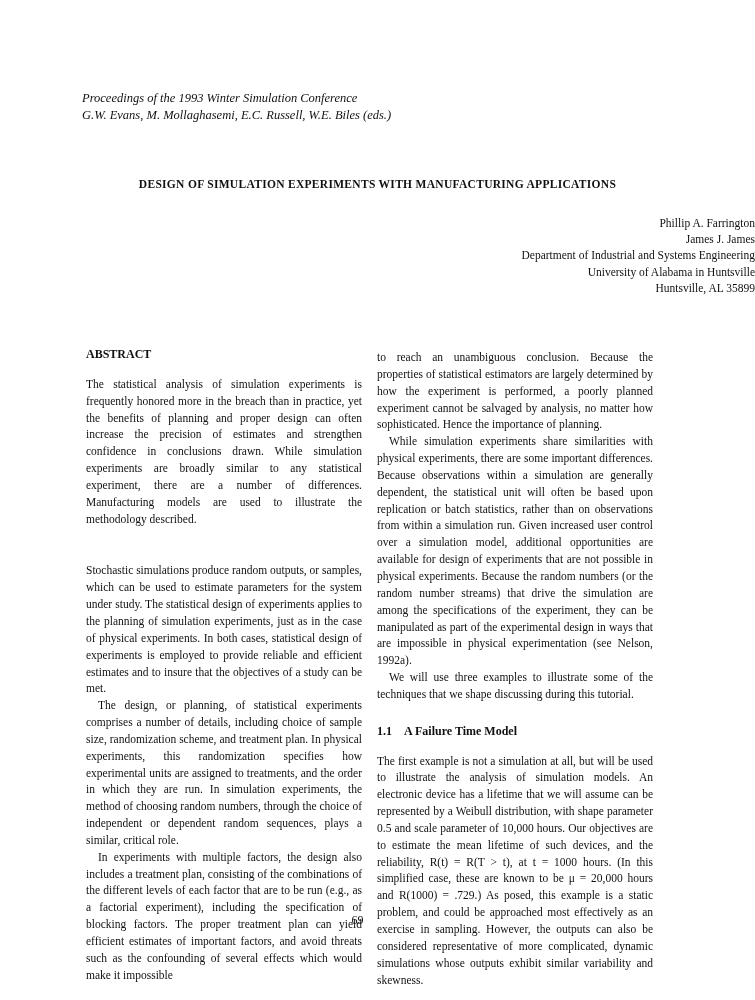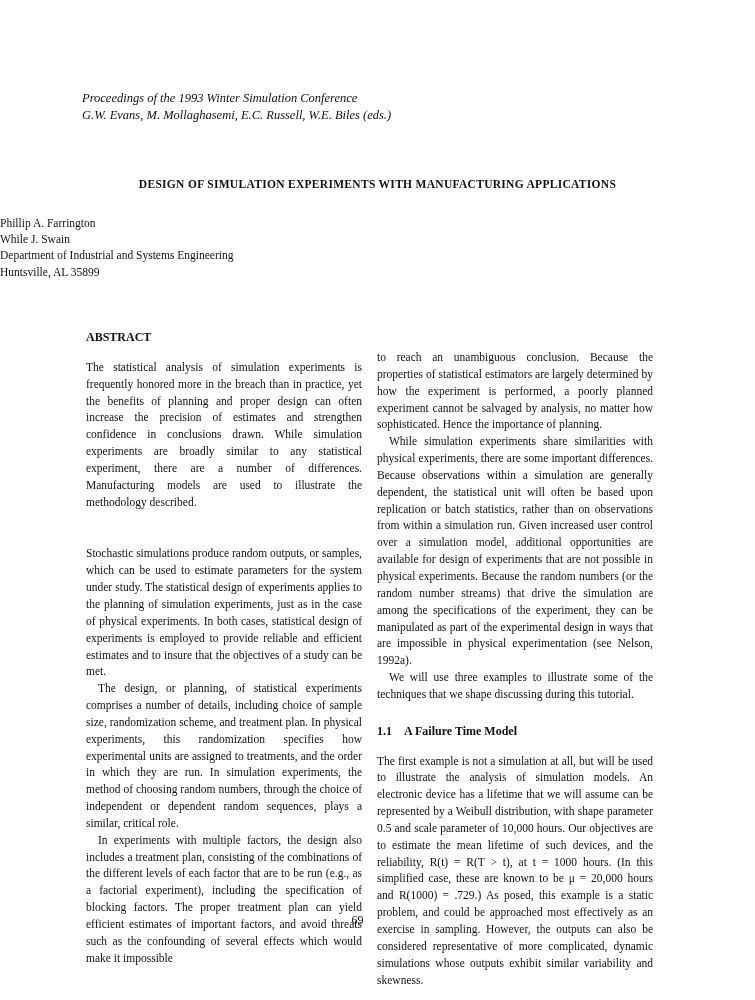--- a/index.html
+++ b/index.html
@@ -1,21 +1,21 @@
 <!DOCTYPE html>
 <html><head>
 <meta charset="utf-8">
 <style>
   html, body { margin:0; padding:0; background:#ffffff; }
   body { width:755px; height:1000px; position:relative; overflow:hidden; color:#111; font-family:"Liberation Serif","DejaVu Serif",serif; }
   .proc { position:absolute; left:82px; top:90px; font-style:italic; font-size:12.5px; line-height:17px; }
   .title { position:absolute; left:0; width:755px; top:178px; text-align:center; font-weight:bold; font-size:11.5px; letter-spacing:0.3px; }
-  .authors { position:absolute; left:0; width:755px; top:215px; text-align:left; font-size:11.5px; line-height:16.2px; }
+  .authors { position:absolute; left:0; width:755px; top:215px; text-align:right; font-size:11.5px; line-height:16.2px; }
   .col { position:absolute; top:329px; width:276px; font-size:11.5px; line-height:16.85px; }
-  .col.left { left:86px; }
+  .col.left { left:86px;margin-top:17px; }
   .col.right { left:377px;margin-top:20px; }
   .h { font-weight:bold; font-size:12px; margin:0; }
   .h .num { display:inline-block; width:27px; }
   p { margin:0; text-align:justify; hyphens:none; }
   p.ind { text-indent:12px; }
   .gap1 { height:13px; }
   .gap2 { height:20px; }
   .gap3 { height:22px; }
   .pagenum { position:absolute; left:0; width:715px; top:913px; text-align:center; font-size:12px; }
 </style>
@@ -24,22 +24,23 @@
 
 <div class="proc">
   <div>Proceedings of the 1993 Winter Simulation Conference</div>
   <div>G.W. Evans, M. Mollaghasemi, E.C. Russell, W.E. Biles (eds.)</div>
 </div>
 
 <div class="title">DESIGN OF SIMULATION EXPERIMENTS WITH MANUFACTURING APPLICATIONS</div>
 
 <div class="authors">
   <div>Phillip A. Farrington</div>
-  <div>While J. Swain</div>
+  <div>James J. James</div>
   <div>Department of Industrial and Systems Engineering</div>
+  <div>University of Alabama in Huntsville</div>
   <div>Huntsville, AL 35899</div>
 </div>
 
 <div class="col left">
   <div class="h">ABSTRACT</div>
   <div class="gap1"></div>
   <p>The statistical analysis of simulation experiments is frequently honored more in the breach than in practice, yet the benefits of planning and proper design can often increase the precision of estimates and strengthen confidence in conclusions drawn. While simulation experiments are broadly similar to any statistical experiment, there are a number of differences. Manufacturing models are used to illustrate the methodology described.</p>
   <div class="gap3"></div>
   <div class="gap1"></div>
   <p>Stochastic simulations produce random outputs, or samples, which can be used to estimate parameters for the system under study. The statistical design of experiments applies to the planning of simulation experiments, just as in the case of physical experiments. In both cases, statistical design of experiments is employed to provide reliable and efficient estimates and to insure that the objectives of a study can be met.</p>

